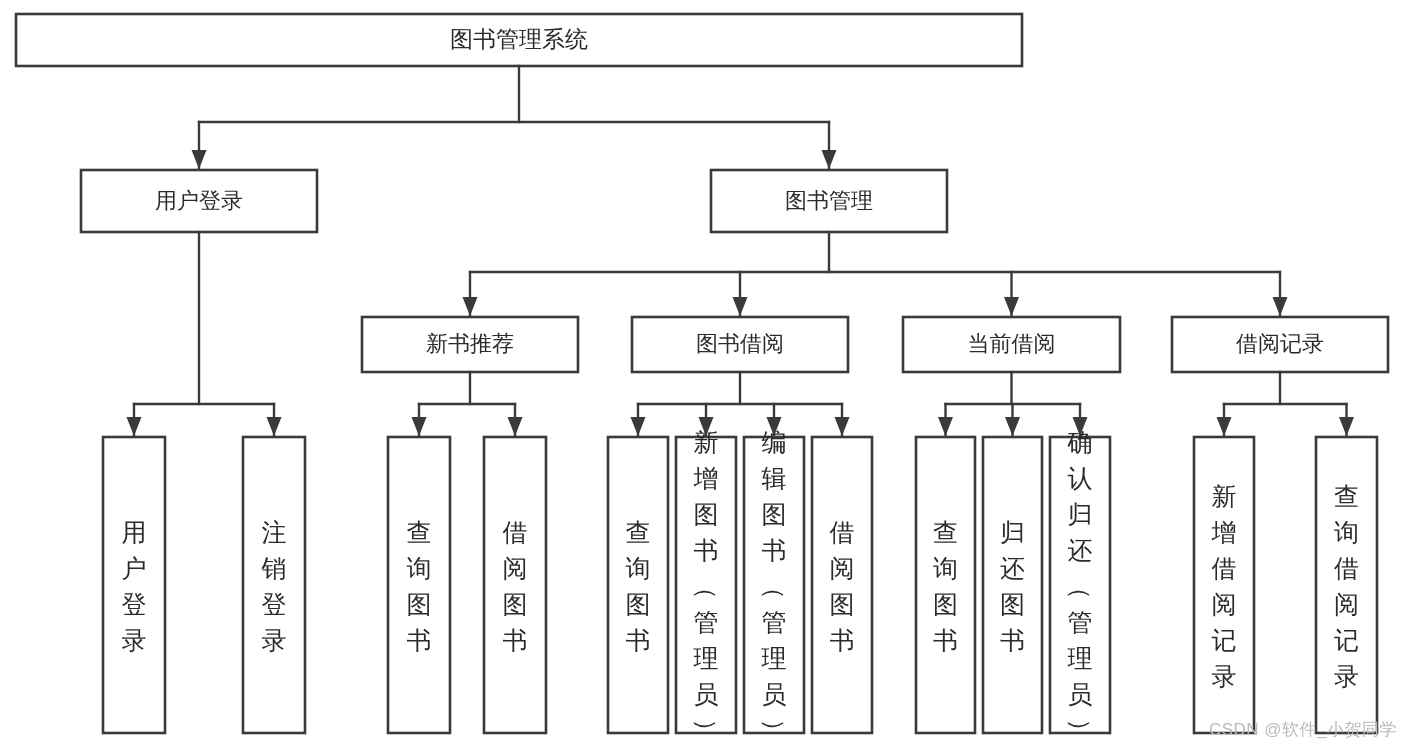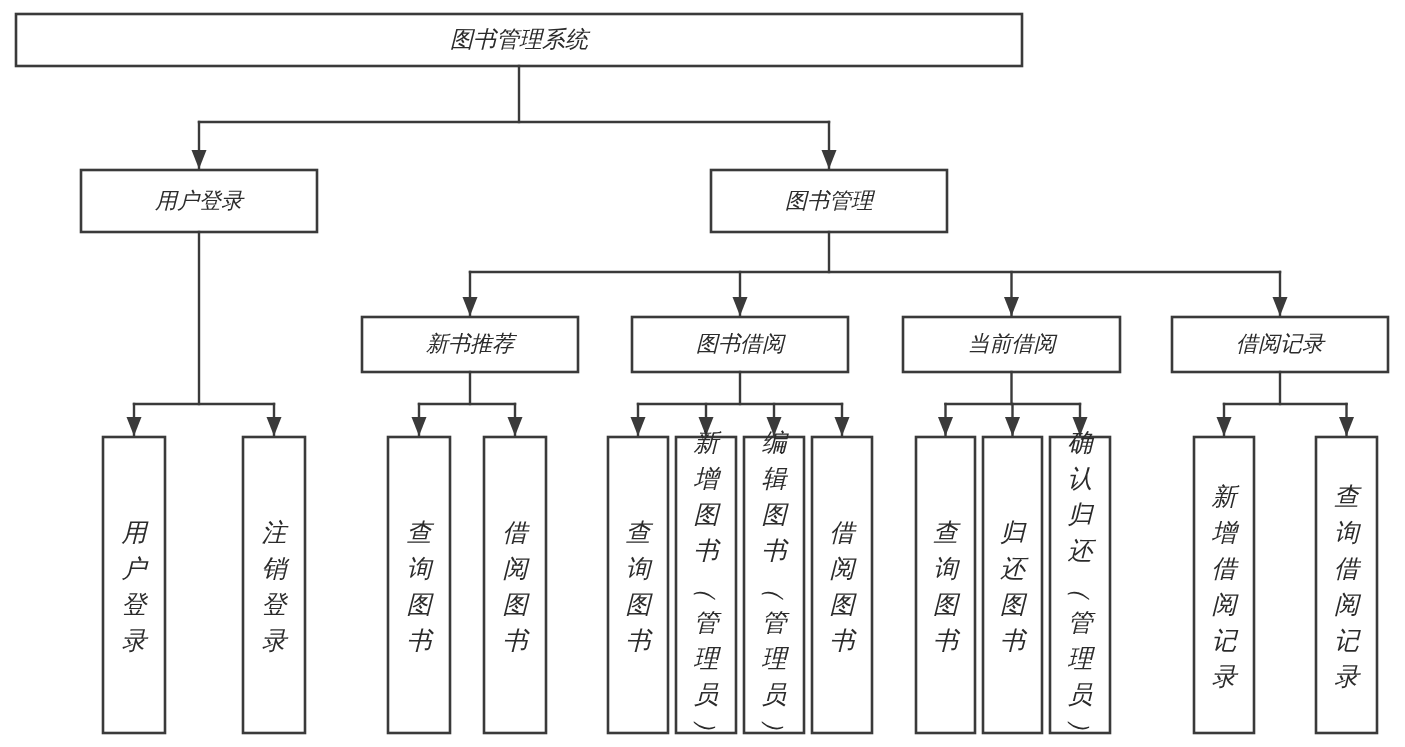--- a/index.html
+++ b/index.html
@@ -13,21 +13,20 @@
     font-family: "Liberation Sans", "DejaVu Sans", sans-serif;
     overflow: hidden;
     position: relative;
   }
   #diagram-root {
     position: absolute;
     left: 0;
     top: 0;
     width: 1405px;
     height: 747px;
-    font-style: italic;
   }
   svg.canvas {
     display: block;
     width: 1405px;
     height: 747px;
   }
   .node-box {
     fill: #ffffff;
     stroke: #3a3a3a;
     stroke-width: 2.6;
@@ -289,13 +288,14 @@
         <g>
           <text x="1346.5" y="505" class="leaf-label">查</text>
           <text x="1346.5" y="541" class="leaf-label">询</text>
           <text x="1346.5" y="577" class="leaf-label">借</text>
           <text x="1346.5" y="613" class="leaf-label">阅</text>
           <text x="1346.5" y="649" class="leaf-label">记</text>
           <text x="1346.5" y="685" class="leaf-label">录</text>
         </g>
       </g>
     </svg>
+  <div class="watermark">CSDN @软件_小贺同学</div>
 </div>
 
 </body></html>

